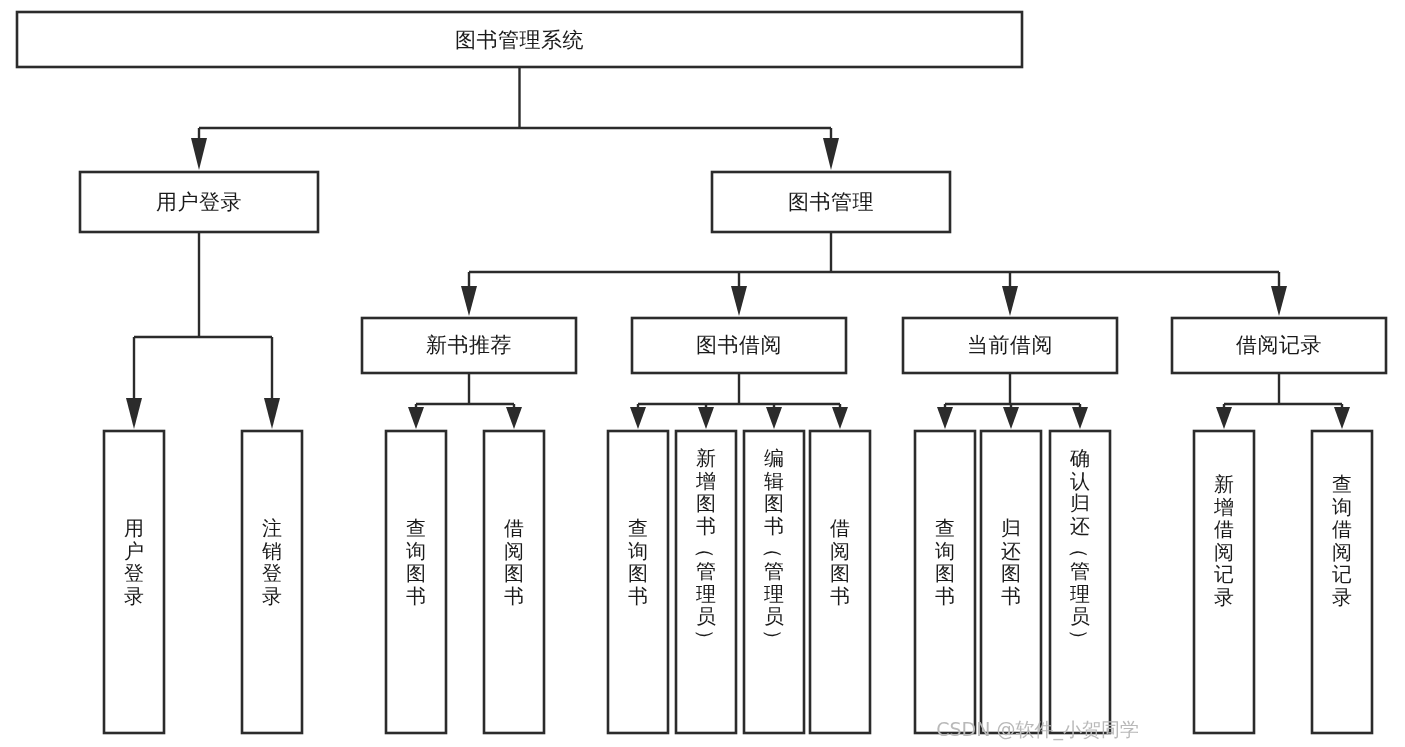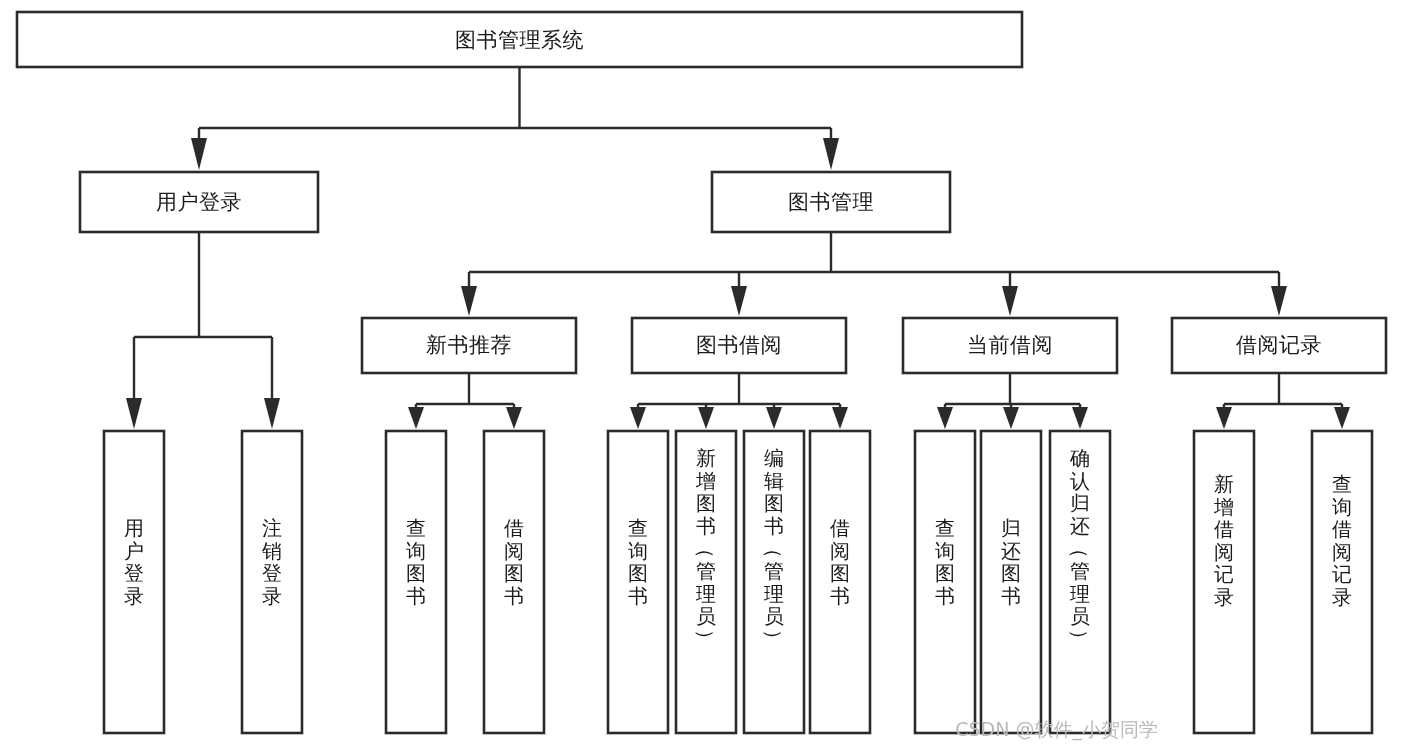--- a/index.html
+++ b/index.html
@@ -69,21 +69,21 @@
   }
   .vlabel span.ch {
     display: block;
   }
   .vlabel span.par {
     display: block;
     transform: rotate(90deg);
   }
   .watermark {
     position: absolute;
-    right: 9px;
+    right: 28px;
     bottom: 4px;
     font-family: "DejaVu Sans", "Liberation Sans", sans-serif;
     font-size: 19px;
     color: #b9b9b9;
     white-space: nowrap;
     user-select: none;
   }
 </style>
 </head>
 <body>

